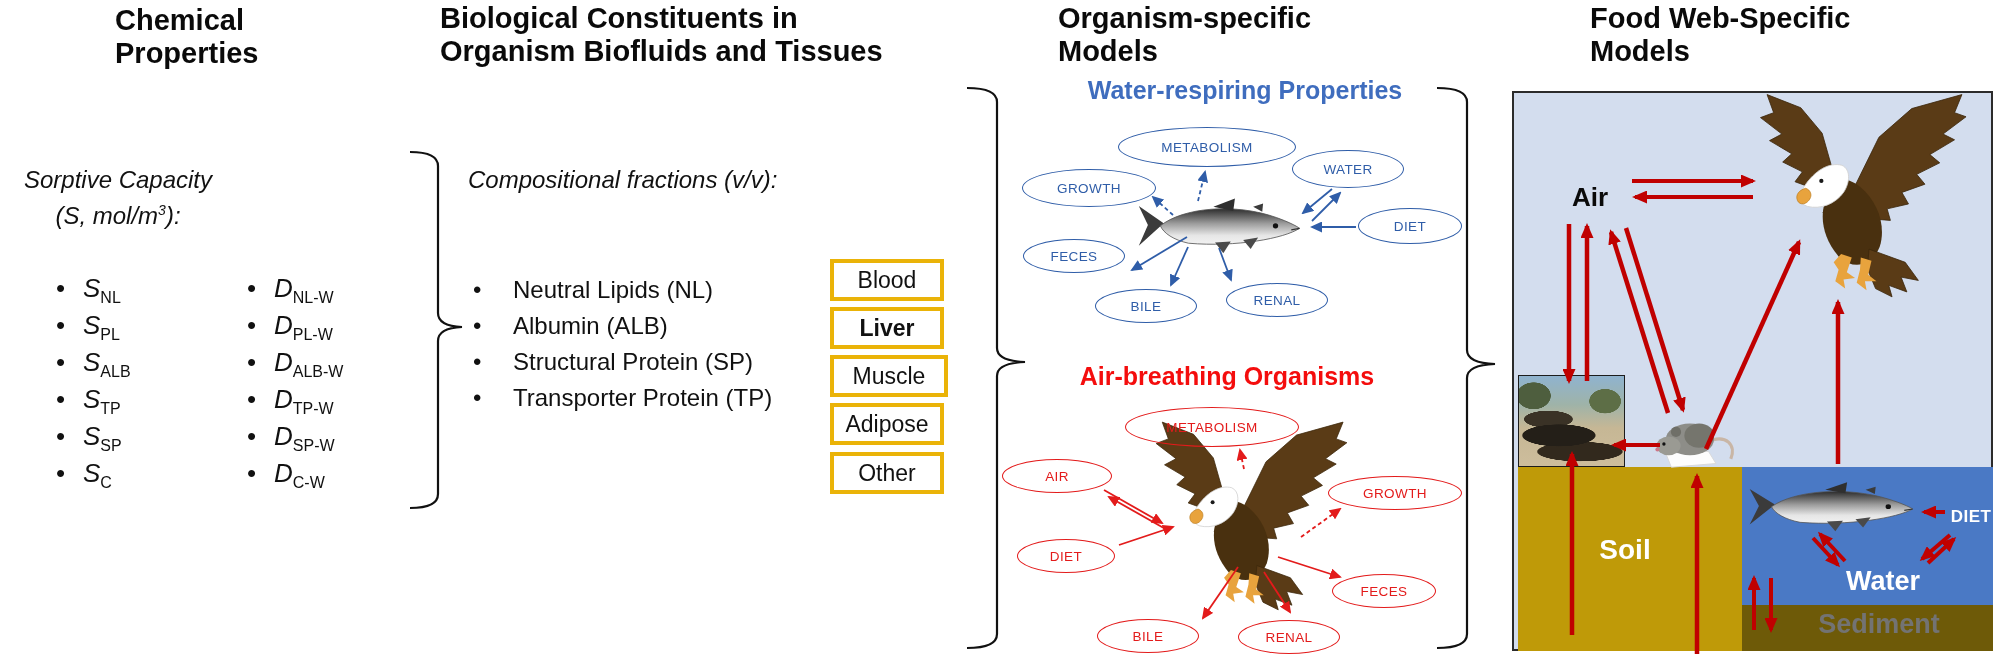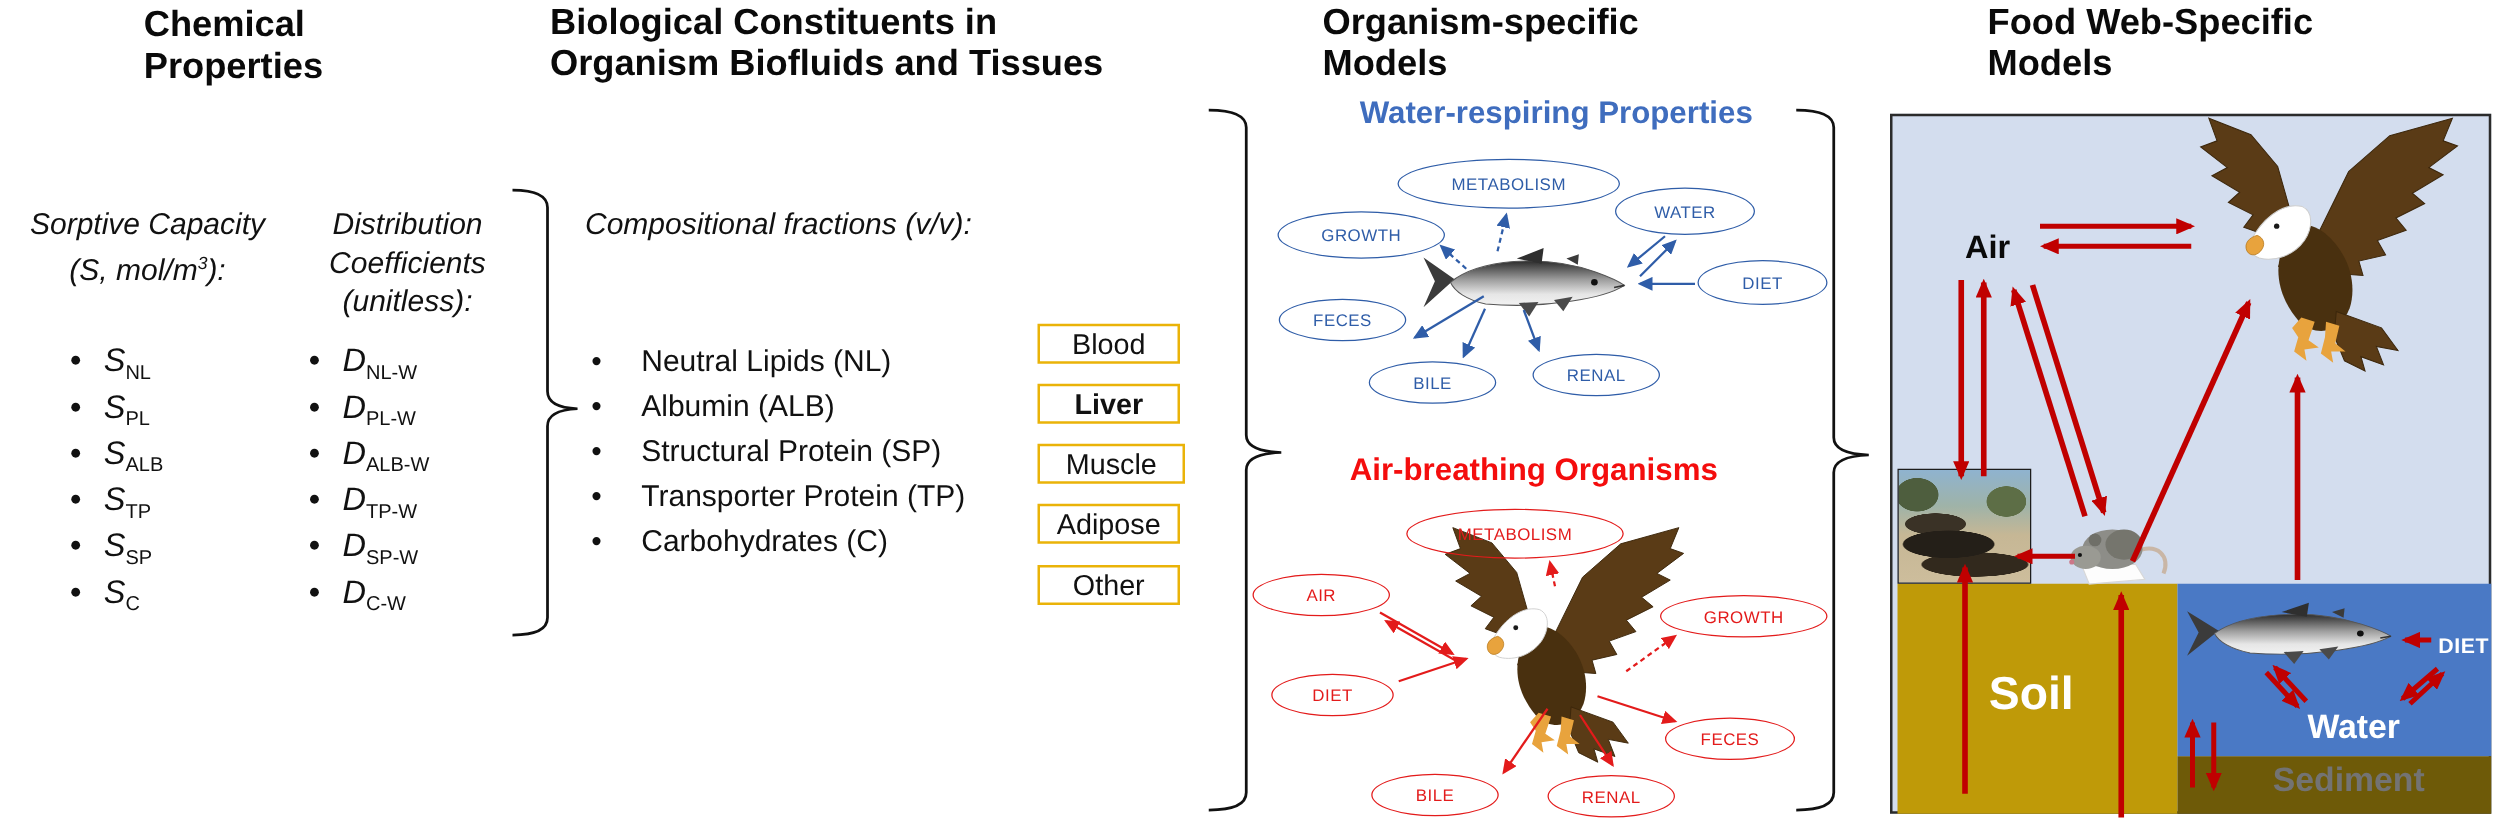--- a/index.html
+++ b/index.html
@@ -22,42 +22,42 @@
   #s-list{left:56px;top:270px;}
   #d-list{left:247px;top:270px;}
   .var{font-style:italic;}
   .vlist sub,.h2sub sub{font-size:16px;font-style:normal;}
   sup{font-size:14px;}
   
   #bio-sub{position:absolute;left:468px;top:166px;width:400px;font-style:italic;font-size:24px;}
   ul.flist{position:absolute;left:471px;top:272px;margin:0;padding:0;list-style:none;}
   ul.flist li{position:relative;padding-left:42px;height:36px;line-height:36px;font-size:24px;}
   ul.flist li::before{content:"\2022";position:absolute;left:2px;top:0;font-size:24px;}
-  .tissue{position:absolute;left:830px;width:114px;height:32px;border:2px solid #eab308;
+  .tissue{position:absolute;left:830px;width:114px;height:42px;border:4px solid #eab308;
           background:#fff;display:flex;align-items:center;justify-content:center;
           font-size:23px;box-sizing:border-box;}
   
   .orgsub{position:absolute;width:400px;text-align:center;font-weight:bold;font-size:25px;}
   #ws-head{left:1045px;top:76px;color:#3f6dbe;}
   #ab-head{left:1027px;top:362px;color:#f40d0d;}
   .ell{position:absolute;display:flex;align-items:center;justify-content:center;
        border-radius:50%;font-size:13.5px;letter-spacing:.4px;z-index:45;
        box-sizing:border-box;background:transparent;}
   .ell.blue{border:1.6px solid #2f5da8;color:#2f5da8;}
   .ell.red {border:1.6px solid #e31b1b;color:#e31b1b;}
   
   #fw-box{position:absolute;left:1512px;top:91px;width:481px;height:560px;
           background:#d3ddee;border:2px solid #2b2b2b;box-sizing:border-box;z-index:1;}
   .region{position:absolute;z-index:2;}
   #soil-box{left:1518px;top:467px;width:224px;height:184px;background:#bf9a08;}
   #water-box{left:1742px;top:467px;width:251px;height:138px;background:#4a79c5;}
   #sed-box{left:1742px;top:605px;width:251px;height:46px;background:#6e5a08;}
   .fw-label{position:absolute;z-index:10;font-weight:bold;text-align:center;}
   #lbl-air{left:1558px;top:182px;width:64px;font-size:26px;color:#0a0a0a;}
-  #lbl-soil{left:1575px;top:534px;width:100px;font-size:37px;color:#fff;}
+  #lbl-soil{left:1575px;top:534px;width:100px;font-size:28px;color:#fff;}
   #lbl-water{left:1823px;top:566px;width:120px;font-size:27px;color:#fff;}
   #lbl-sed{left:1789px;top:609px;width:180px;font-size:27px;color:#737373;}
   #lbl-diet{left:1944px;top:507px;width:54px;font-size:17px;letter-spacing:.5px;color:#fff;}
   #snake{position:absolute;left:1518px;top:375px;width:107px;height:92px;z-index:3;
          border:1px solid #1c1c1c;box-sizing:border-box;
          background:
            radial-gradient(60px 18px at 38% 66%, #241f18 60%, transparent 62%),
            radial-gradient(70px 16px at 58% 84%, #32291d 60%, transparent 62%),
            radial-gradient(40px 14px at 28% 48%, #3a3226 60%, transparent 62%),
            radial-gradient(26px 20px at 82% 28%, #5d6e46 60%, transparent 62%),
@@ -74,25 +74,20 @@
 
   <h1 class="colhead" id="h-chem"><span>Chemical</span><br><span>Properties</span></h1>
   <h1 class="colhead" id="h-bio"><span>Biological Constituents in</span><br><span>Organism Biofluids and Tissues</span></h1>
   <h1 class="colhead" id="h-org"><span>Organism-specific</span><br><span>Models</span></h1>
   <h1 class="colhead" id="h-fw"><span>Food Web-Specific</span><br><span>Models</span></h1>
 
   <div class="subhead" id="sorp-head">
     <span>Sorptive Capacity</span><br>
     <span class="h2sub"><span>(</span><span class="var">S</span><span>, mol/m</span><sup>3</sup><span>):</span></span>
   </div>
-  <div class="subhead" id="dist-head">
-    <span>Distribution</span><br>
-    <span>Coefficients</span><br>
-    <span>(unitless):</span>
-  </div>
 
   <ul class="vlist" id="s-list">
     <li><span class="var">S</span><sub>NL</sub></li>
     <li><span class="var">S</span><sub>PL</sub></li>
     <li><span class="var">S</span><sub>ALB</sub></li>
     <li><span class="var">S</span><sub>TP</sub></li>
     <li><span class="var">S</span><sub>SP</sub></li>
     <li><span class="var">S</span><sub>C</sub></li>
   </ul>
   <ul class="vlist" id="d-list">
@@ -103,21 +98,20 @@
     <li><span class="var">D</span><sub>SP-W</sub></li>
     <li><span class="var">D</span><sub>C-W</sub></li>
   </ul>
 
   <div id="bio-sub">Compositional  fractions (v/v):</div>
   <ul class="flist">
     <li><span>Neutral Lipids (NL)</span></li>
     <li><span>Albumin (ALB)</span></li>
     <li><span>Structural Protein (SP)</span></li>
     <li><span>Transporter Protein (TP)</span></li>
-    <li><span>Carbohydrates (C)</span></li>
   </ul>
   <div class="tissue" style="top:259px;">Blood</div>
   <div class="tissue" style="top:307px;font-weight:bold;">Liver</div>
   <div class="tissue" style="top:355px;width:118px;">Muscle</div>
   <div class="tissue" style="top:403px;">Adipose</div>
   <div class="tissue" style="top:452px;">Other</div>
 
   <div class="orgsub" id="ws-head">Water-respiring Properties</div>
   <div class="orgsub" id="ab-head">Air-breathing Organisms</div>
 

